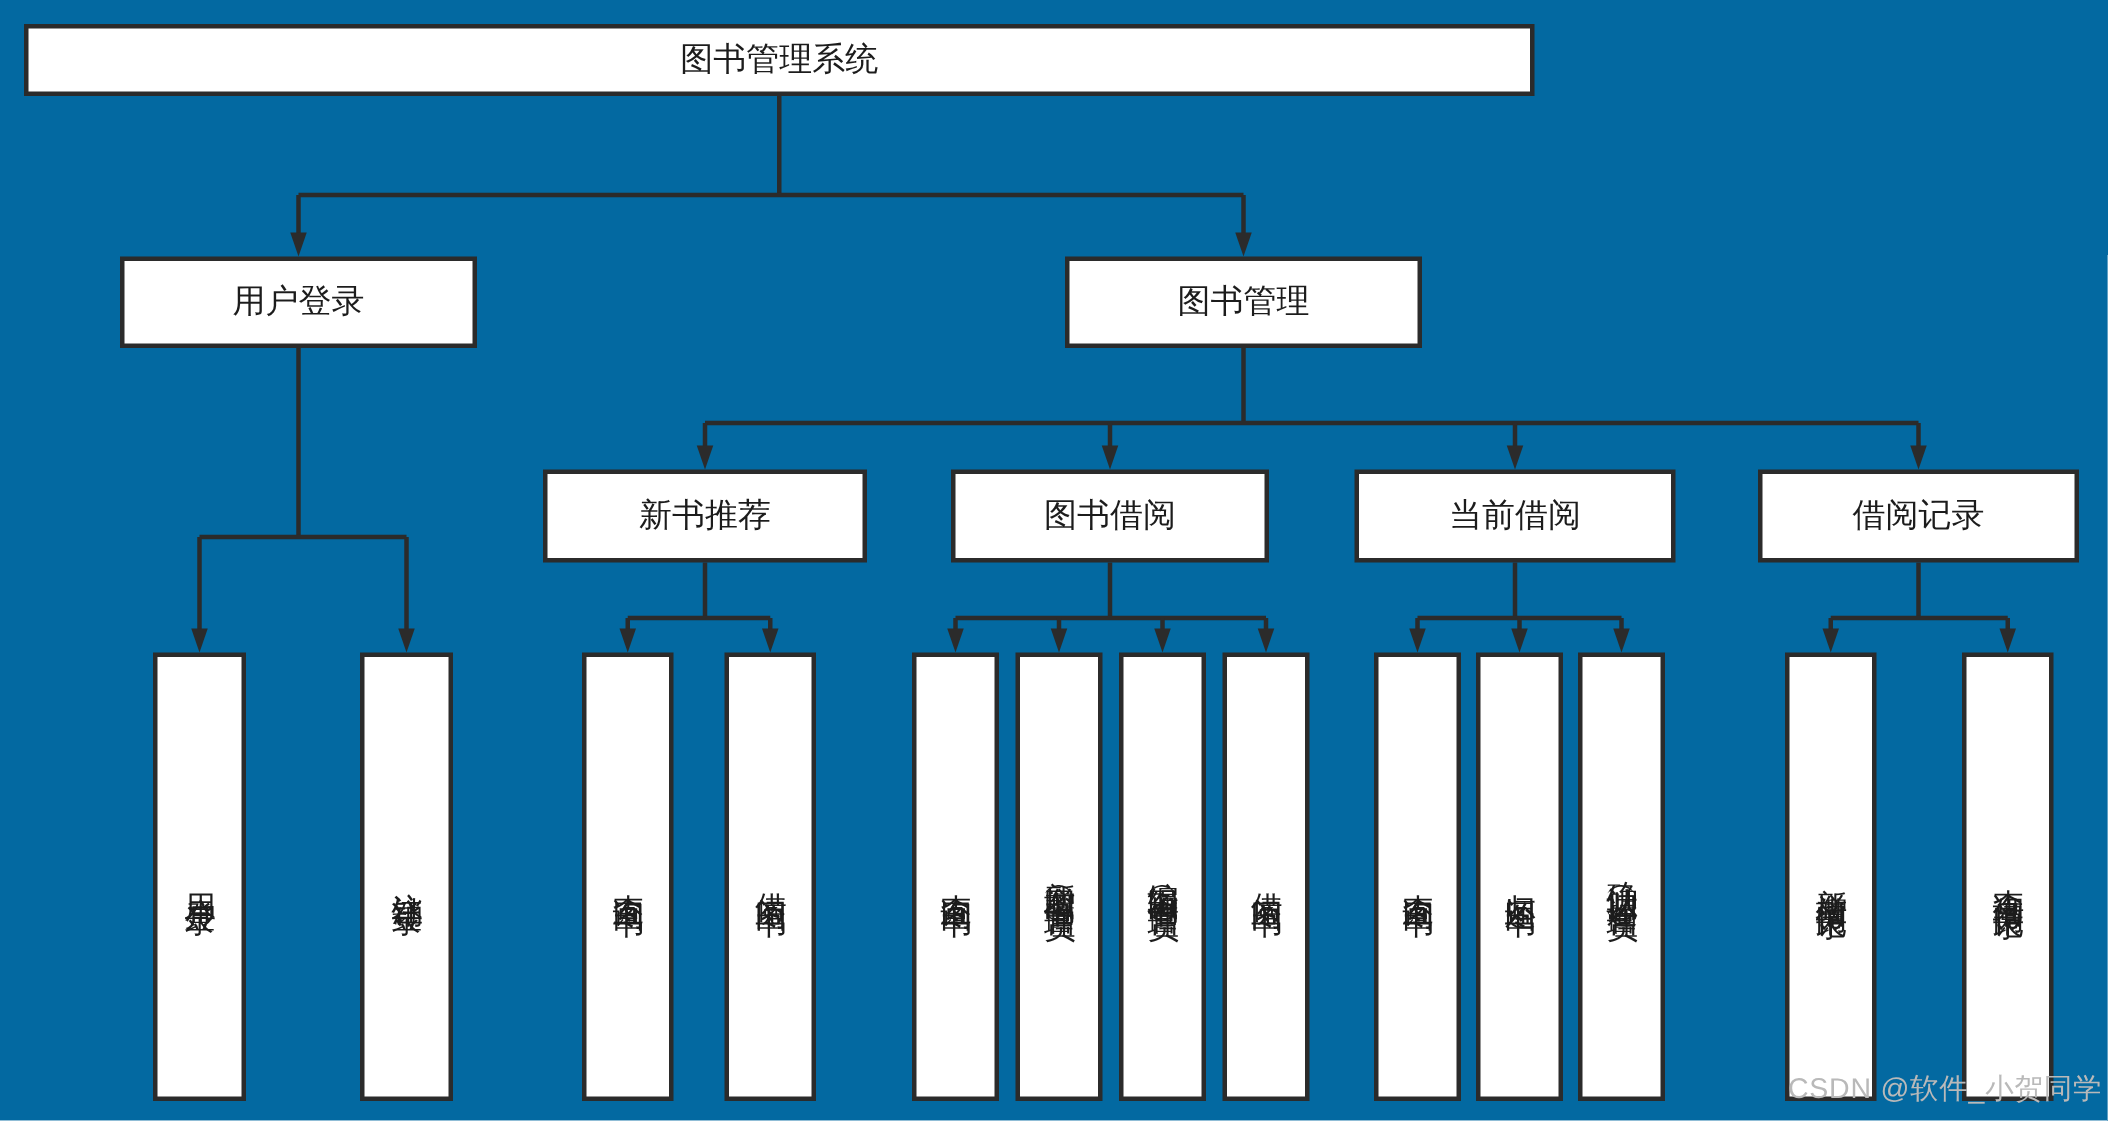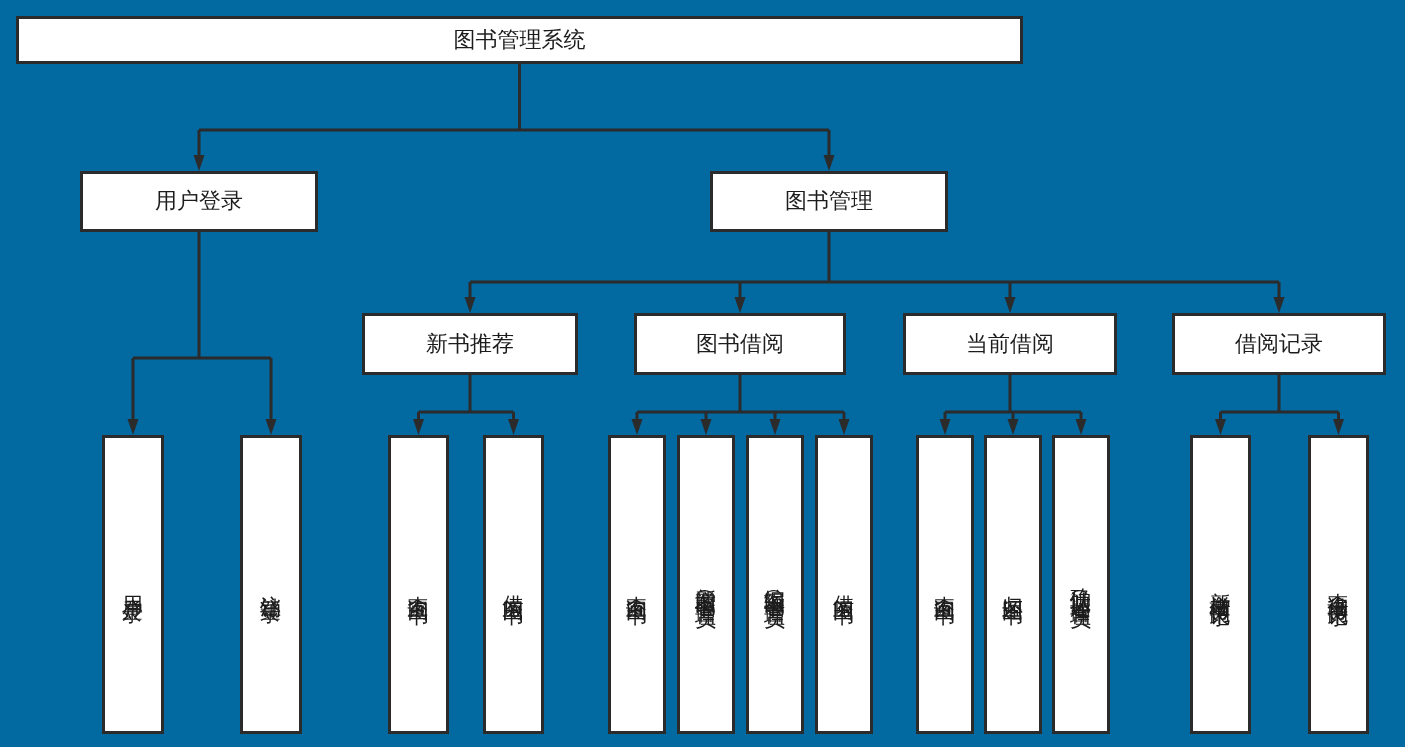--- a/index.html
+++ b/index.html
@@ -208,14 +208,15 @@
           <text class="node-label-v" x="1220.5" y="584.5">新增借阅记录</text>
         </g>
         <g>
           <rect class="node-rect" x="1309.5" y="436.5" width="58" height="296"></rect>
           <text class="node-label-v" x="1338.5" y="584.5">查询借阅记录</text>
         </g>
       </g>
 
   </svg>
 
+  <div class="watermark">CSDN @软件_小贺同学</div>
 
 </div>
 
 </body></html>

